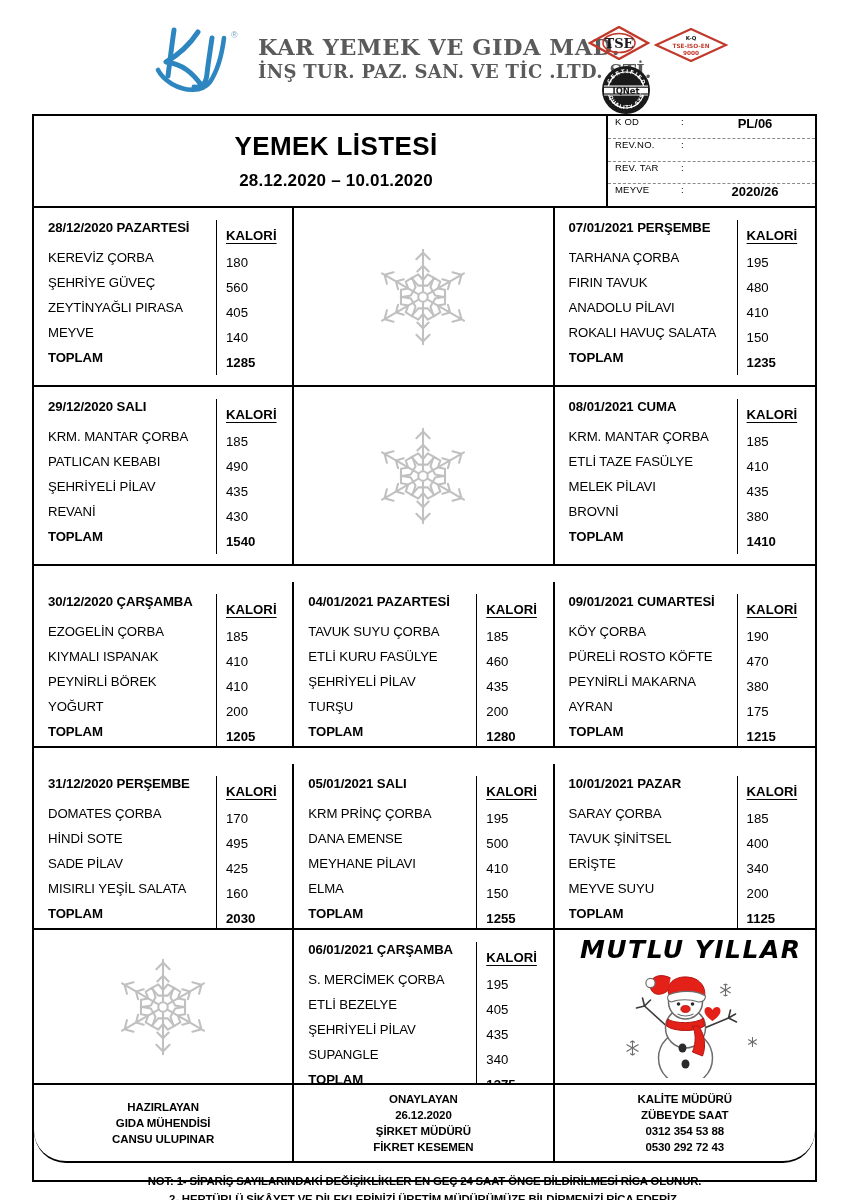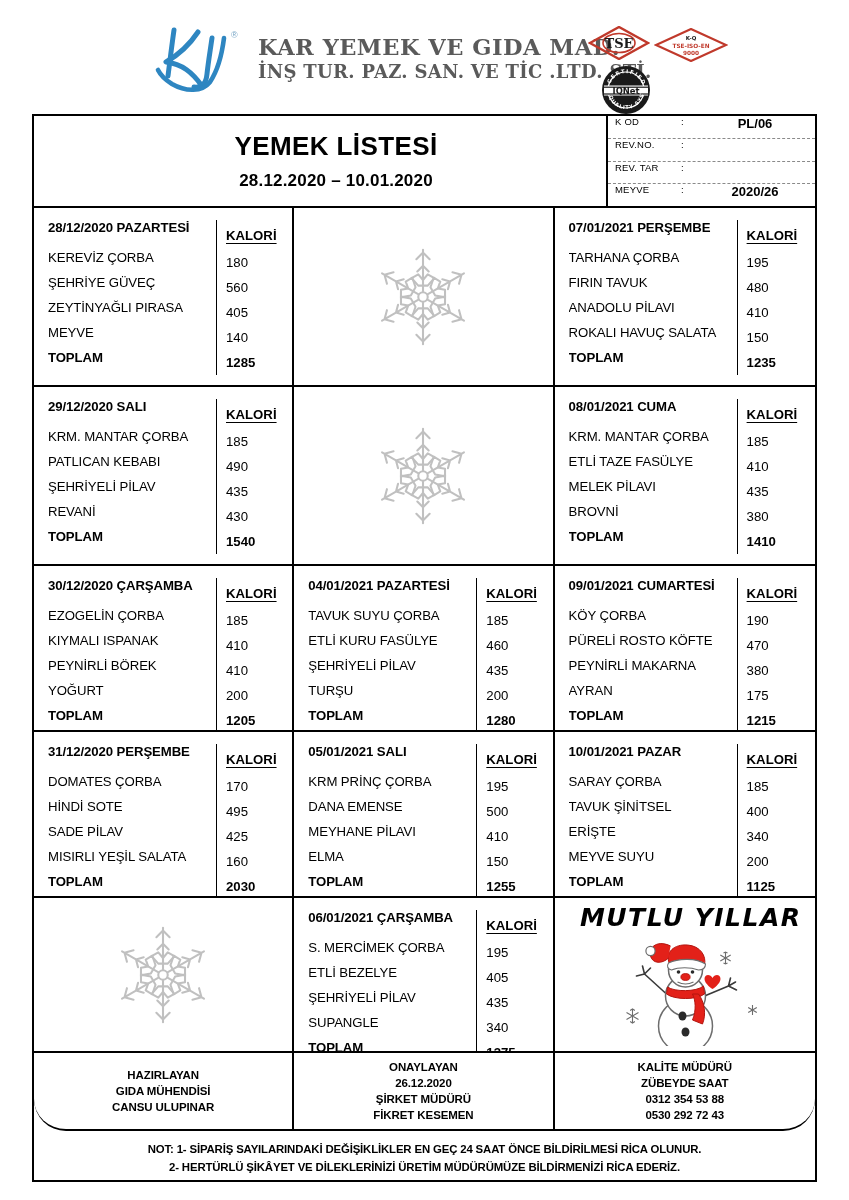--- a/index.html
+++ b/index.html
@@ -69,21 +69,21 @@
   }
   .meta-row:last-child { border-bottom: none; }
   .meta-k { width: 66px; letter-spacing: .2px; }
   .meta-c { width: 30px; }
   .meta-v { flex: 1 1 auto; text-align: center; font-size: 13px; font-weight: bold; padding-right: 16px; }
 
   
   .grid { display: flex; flex-direction: column; }
   .grid-row { display: flex; border-bottom: 2.5px solid #000; }
   .grid-row.r1, .grid-row.r2 { height: 179px; }
-  .grid-row.r3, .grid-row.r4 { height: 166px; }
+  .grid-row.r3, .grid-row.r4 { height: 166px; margin-top: 16px; }
   .grid-row.r5 { height: 155px; }
   .grid-row.sign { height: 78px; border-bottom: 2.5px solid #000; border-radius: 32px; }
   .grid-row.notes { height: 53px; border-bottom: none; }
 
   .col {
     width: 260.3px; border-right: 2.5px solid #000;
     position: relative; overflow: hidden;
   }
   .col:last-child { border-right: none; }
 

